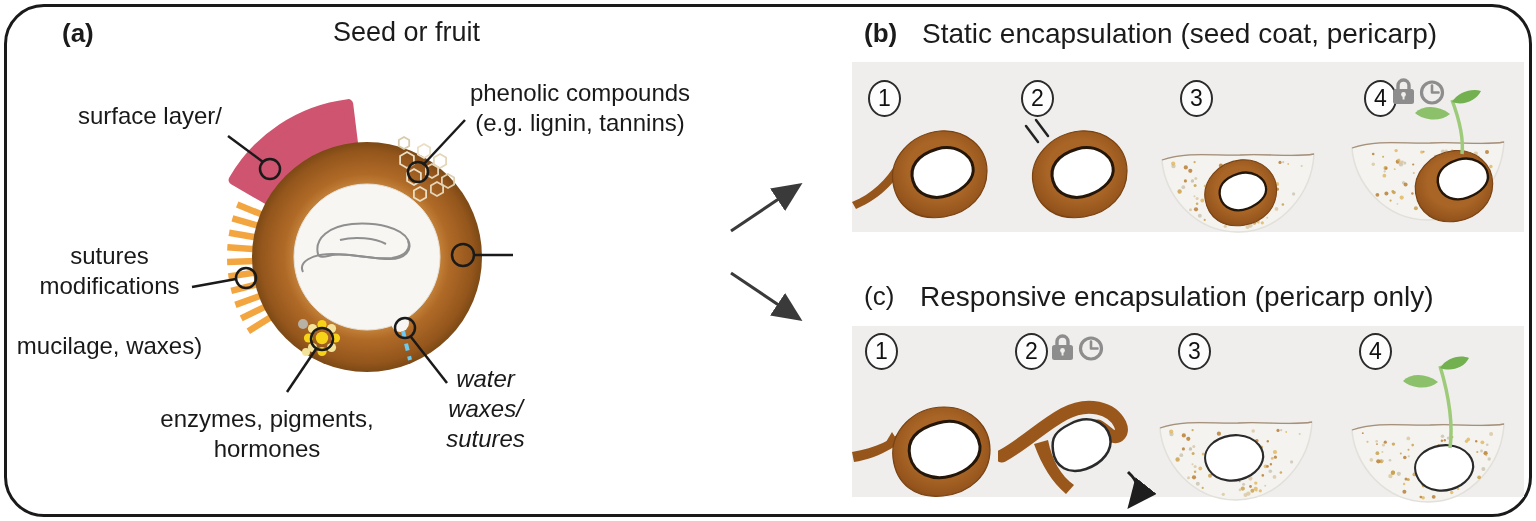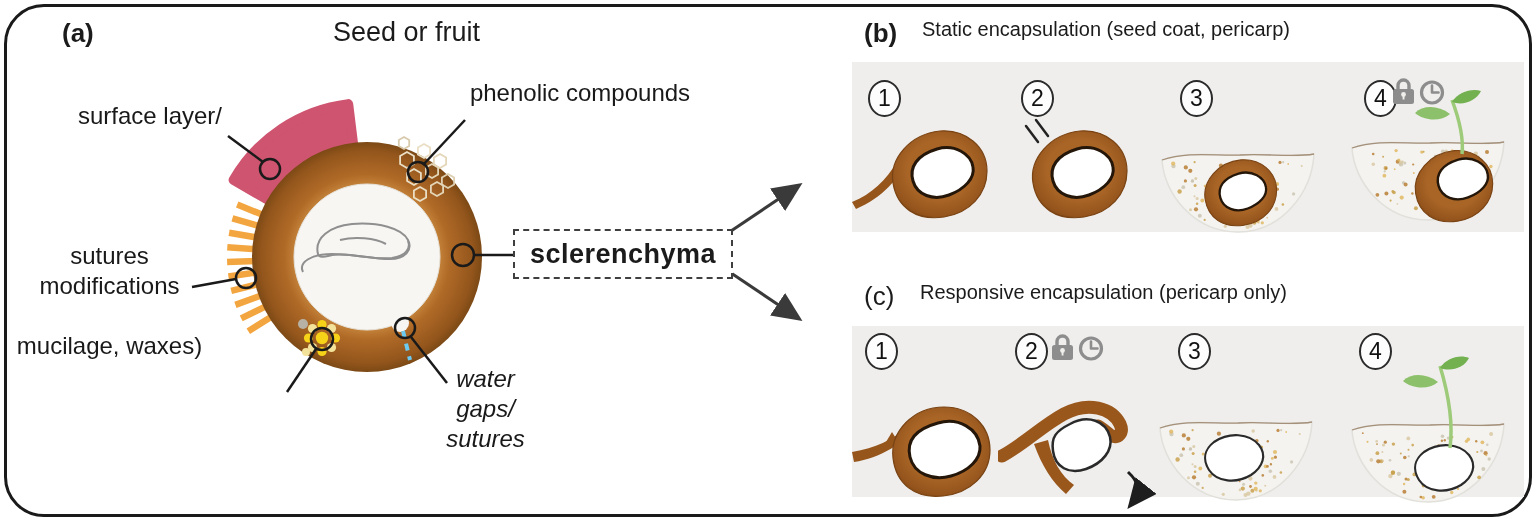--- a/index.html
+++ b/index.html
@@ -4,21 +4,21 @@
 <style>
   html,body{margin:0;padding:0;background:#ffffff;}
   .figure{position:relative;width:1536px;height:521px;background:#fff;overflow:hidden;
           font-family:"Liberation Sans", sans-serif;color:#1b1b1b;}
   .frame{position:absolute;left:4px;top:4px;right:4px;bottom:4px;
          border:3.5px solid #1a1a1a;border-radius:40px;pointer-events:none;}
   .abs{position:absolute;}
   .lbl{position:absolute;text-align:center;font-size:24px;line-height:30px;color:#191919;}
   .tagb{position:absolute;font-size:26px;font-weight:bold;}
   .tagr{position:absolute;font-size:26px;font-weight:normal;}
-  .ptitle{position:absolute;font-size:20px;font-weight:normal;white-space:nowrap;}
+  .ptitle{position:absolute;font-size:28px;font-weight:normal;white-space:nowrap;}
   .strip{position:absolute;left:852px;width:672px;background:#efeeec;}
   .step{position:absolute;width:29px;height:33px;border:2.2px solid #2b2b2b;border-radius:50%;
         background:#fdfdfd;display:flex;align-items:center;justify-content:center;
         font-size:23px;color:#111;}
   .sclbox{position:absolute;left:513px;top:229px;width:216px;height:46px;
           border:2.5px dashed #3f3f3f;background:#fff;display:flex;align-items:center;
           justify-content:center;font-size:27px;font-weight:bold;letter-spacing:0.5px;}
   svg{display:block;}
   .defs{position:absolute;width:0;height:0;}
 </style>
@@ -130,36 +130,38 @@
       <path d="M 731,231 L 795,188" marker-end="url(#ah)"></path>
       <path d="M 731,273 L 795,316" marker-end="url(#ah)"></path>
     </g>
   </svg>
 
   <div class="lbl" style="left:40px;top:101px;width:220px;">
     <span>surface layer/</span><br>
   </div>
   <div class="lbl" style="left:445px;top:78px;width:270px;">
     <span>phenolic compounds</span><br>
+    <span>(e.g. lignin, tannins)</span>
   </div>
   <div class="lbl" style="left:2px;top:241px;width:215px;">
     <span>sutures</span><br>
     <span>modifications</span><br>
     <br>
     <span>mucilage, waxes)</span>
   </div>
+  <div class="lbl" style="left:138px;top:404px;width:258px;">
+    <span>enzymes, pigments,</span><br>
+    <span>hormones</span>
+  </div>
   <div class="lbl" style="left:428px;top:364px;width:115px;font-style:italic;">
     <span>water</span><br>
-    <span>gaps/</span><br>
+    <span>waxes/</span><br>
     <span>sutures</span>
   </div>
 
-  <div class="sclbox">
-    <span>sclerenchyma</span>
-  </div>
 
   <div class="tagb" style="left:864px;top:18px;">(b)</div>
   <div class="ptitle" style="left:922px;top:18px;">Static encapsulation (seed coat, pericarp)</div>
 
   <div class="strip" style="top:62px;height:170px;">
     <div class="step" style="left:16px;top:18px;">
         <span>1</span>
       </div>
     <div class="step" style="left:169px;top:18px;">
         <span>2</span>

